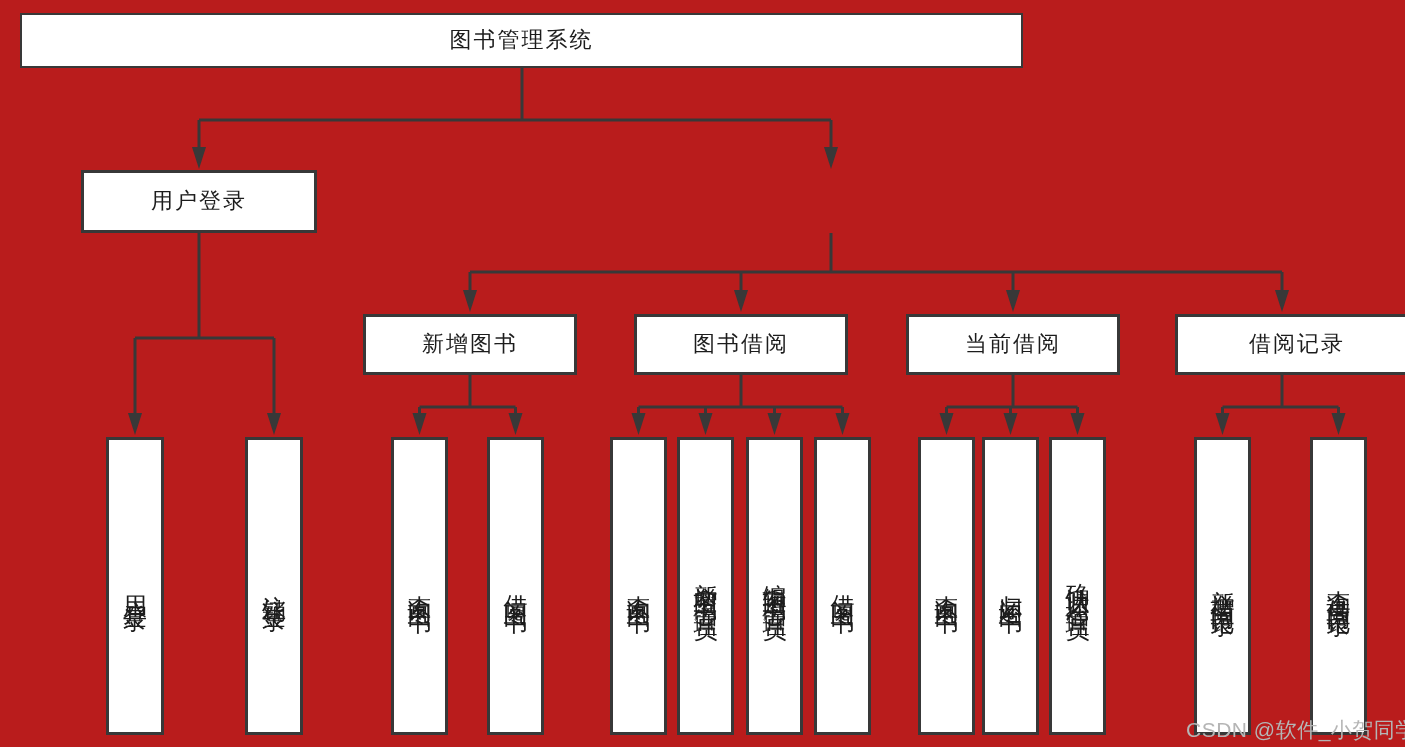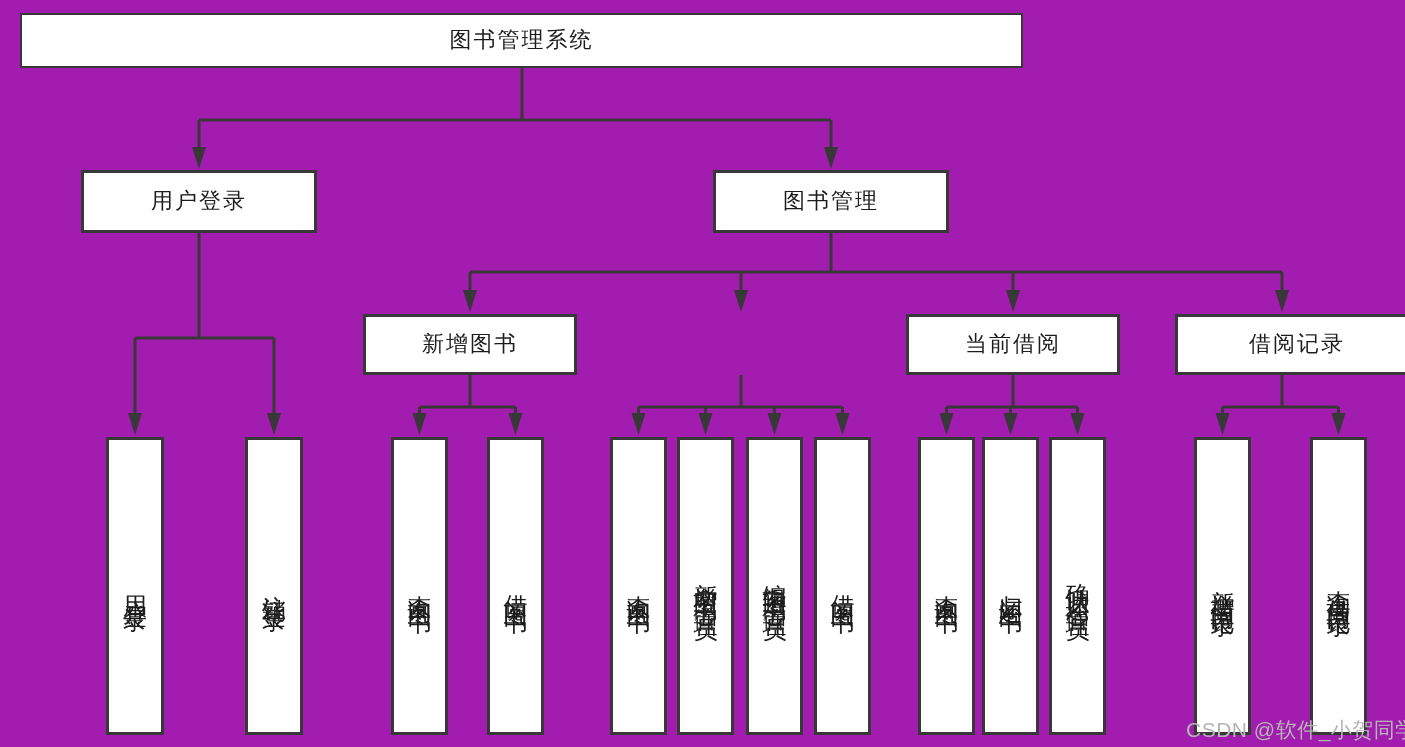--- a/index.html
+++ b/index.html
@@ -1,17 +1,17 @@
 <!DOCTYPE html>
 <html><head>
 <meta charset="utf-8">
 <style>
   html,body{margin:0;padding:0;background:#ffffff;}
   .stage{
-    position:relative;width:1405px;height:747px;background:#a21caf;
+    position:relative;width:1405px;height:747px;background:#b91c1c;
     font-family:"Liberation Sans","DejaVu Sans",sans-serif;overflow:hidden;
   }
   .node{
     position:absolute;box-sizing:border-box;background:#ffffff;
     border:3px solid #383838;color:#1c1c1c;
     display:flex;align-items:center;justify-content:center;
     text-align:center;line-height:1.2;
   }
   .node.h{font-size:22px;letter-spacing:2px;}
   .node.root{border-width:2.5px;}
@@ -67,23 +67,23 @@
       <polygon points="1003.5,413 1017.5,413 1010.5,435"></polygon>
       <polygon points="1070.5,413 1084.5,413 1077.5,435"></polygon>
       <polygon points="1215.5,413 1229.5,413 1222.5,435"></polygon>
       <polygon points="1331.5,413 1345.5,413 1338.5,435"></polygon>
     </g>
   </svg>
 
   <div class="node h root" style="left:20px;top:13px;width:1003px;height:55px">图书管理系统</div>
 
   <div class="node h" style="left:81px;top:170px;width:236px;height:63px">用户登录</div>
-  <div class="node h" style="left:713px;top:170px;width:236px;height:63px">图书管理</div>
 
   <div class="node h" style="left:363px;top:314px;width:214px;height:61px">新增图书</div>
+  <div class="node h" style="left:634px;top:314px;width:214px;height:61px">图书借阅</div>
   <div class="node h" style="left:906px;top:314px;width:214px;height:61px">当前借阅</div>
   <div class="node h" style="left:1175px;top:314px;width:244px;height:61px">借阅记录</div>
 
   <div class="node v" style="left:106px;top:437px;width:58px;height:298px">用户登录</div>
   <div class="node v" style="left:245px;top:437px;width:58px;height:298px">注销登录</div>
 
   <div class="node v" style="left:391px;top:437px;width:57px;height:298px">查询图书</div>
   <div class="node v" style="left:487px;top:437px;width:57px;height:298px">借阅图书</div>
 
   <div class="node v" style="left:610px;top:437px;width:57px;height:298px">查询图书</div>

